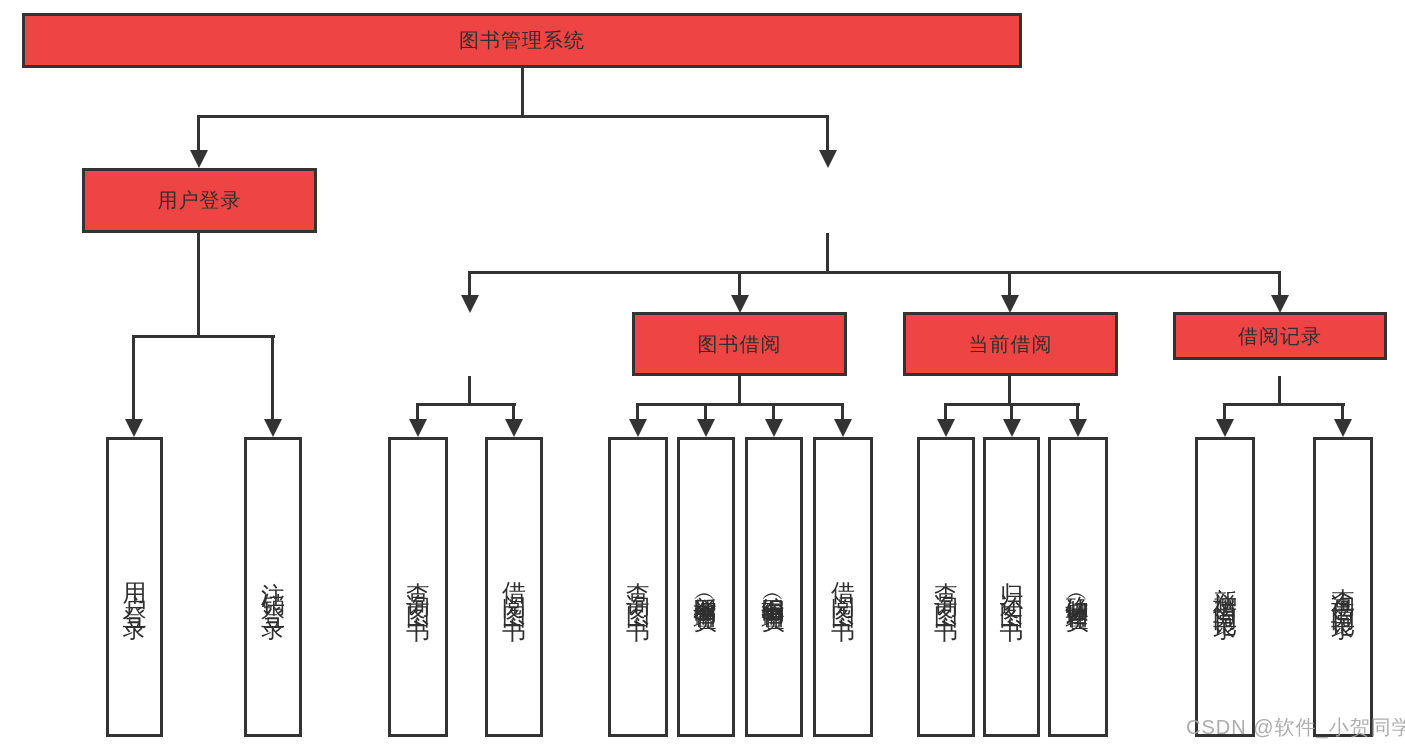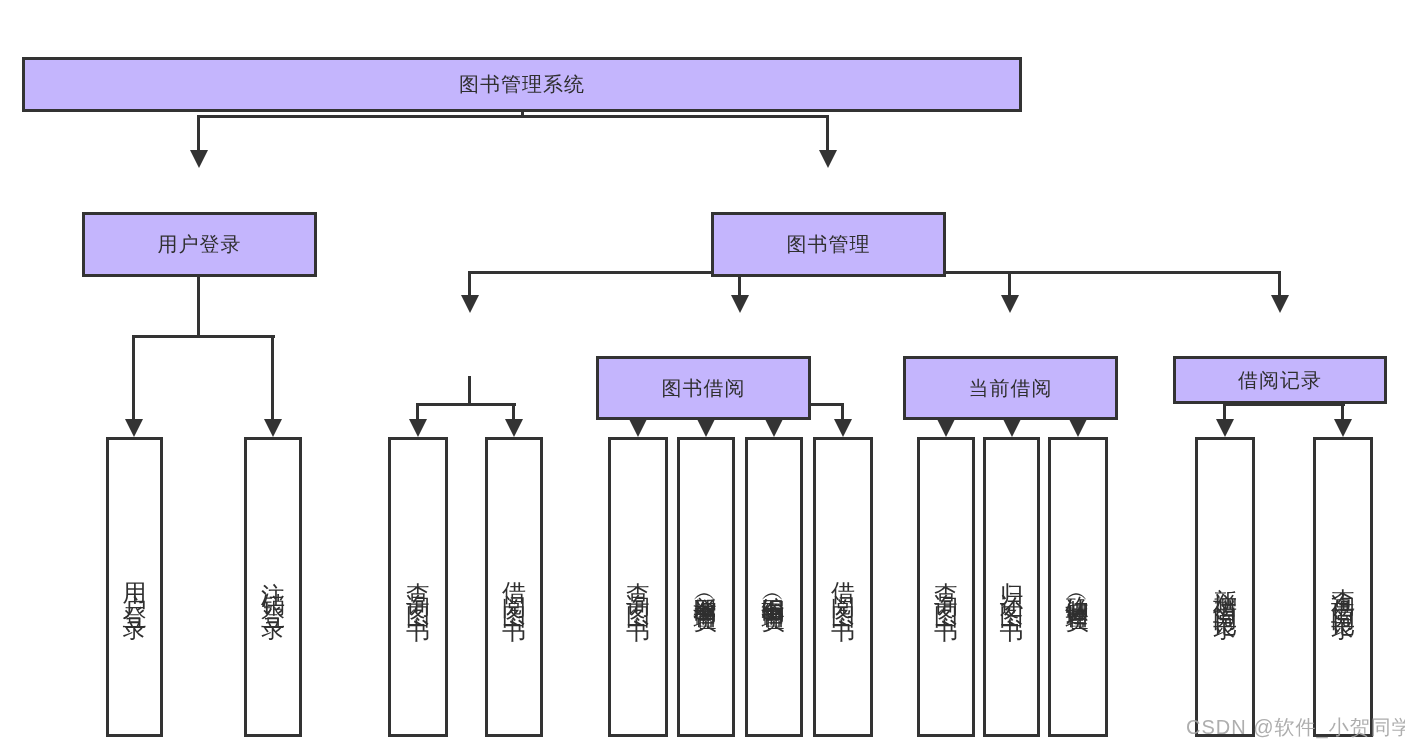--- a/index.html
+++ b/index.html
@@ -7,30 +7,29 @@
     position: relative;
     width: 1405px;
     height: 747px;
     background: #ffffff;
     font-family: "Liberation Sans", "DejaVu Sans", sans-serif;
     overflow: hidden;
   }
   .box {
     position: absolute;
     box-sizing: border-box;
-    background: #c4b5fd;
+    background: #ef4444;
     border: 3px solid #333333;
     display: flex;
     align-items: center;
     justify-content: center;
     color: #2f2f2f;
     font-size: 20px;
     letter-spacing: 1px;
     z-index: 2;
-    margin-top: 44px;
   }
   .vbox {
     position: absolute;
     box-sizing: border-box;
     background: #ffffff;
     border: 3px solid #333333;
     display: flex;
     align-items: center;
     justify-content: center;
     color: #2f2f2f;
@@ -70,41 +69,40 @@
   <div class="box" style="left:22px; top:13px; width:1000px; height:55px;">图书管理系统</div>
 
   <div class="vline" style="left:521px; top:68px;  height:50px;"></div>
   <div class="hline" style="left:197px; top:115px; width:632px;"></div>
   <div class="vline" style="left:197px; top:115px; height:38px;"></div>
   <div class="arr" style="left:190px; top:150px;"></div>
   <div class="vline" style="left:826px; top:115px; height:38px;"></div>
   <div class="arr" style="left:819px; top:150px;"></div>
 
   <div class="box" style="left:82px; top:168px; width:235px; height:65px;">用户登录</div>
-  <div class="box" style="left:711px; top:168px; width:235px; height:65px;">图书管理</div>
 
   <div class="vline" style="left:197px; top:233px; height:104px;"></div>
   <div class="hline" style="left:132px; top:335px; width:143px;"></div>
   <div class="vline" style="left:132px; top:335px; height:86px;"></div>
   <div class="arr" style="left:125px; top:419px;"></div>
   <div class="vline" style="left:271px; top:335px; height:86px;"></div>
   <div class="arr" style="left:264px; top:419px;"></div>
 
   <div class="vline" style="left:826px;  top:233px; height:40px;"></div>
   <div class="hline" style="left:468px;  top:271px; width:813px;"></div>
   <div class="vline" style="left:468px;  top:271px; height:28px;"></div>
   <div class="arr" style="left:461px;  top:295px;"></div>
   <div class="vline" style="left:738px;  top:271px; height:28px;"></div>
   <div class="arr" style="left:731px;  top:295px;"></div>
   <div class="vline" style="left:1008px; top:271px; height:28px;"></div>
   <div class="arr" style="left:1001px; top:295px;"></div>
   <div class="vline" style="left:1278px; top:271px; height:28px;"></div>
   <div class="arr" style="left:1271px; top:295px;"></div>
 
-  <div class="box" style="left:596px;  top:312px; width:215px; height:64px;">图书借阅</div>
+  <div class="box" style="left:632px;  top:312px; width:215px; height:64px;">图书借阅</div>
   <div class="box" style="left:903px;  top:312px; width:215px; height:64px;">当前借阅</div>
   <div class="box" style="left:1173px; top:312px; width:214px; height:48px;">借阅记录</div>
 
   <div class="vline" style="left:468px; top:376px; height:29px;"></div>
   <div class="hline" style="left:416px; top:403px; width:100px;"></div>
   <div class="vline" style="left:416px; top:403px; height:18px;"></div>
   <div class="arr" style="left:409px; top:419px;"></div>
   <div class="vline" style="left:512px; top:403px; height:18px;"></div>
   <div class="arr" style="left:505px; top:419px;"></div>
 

